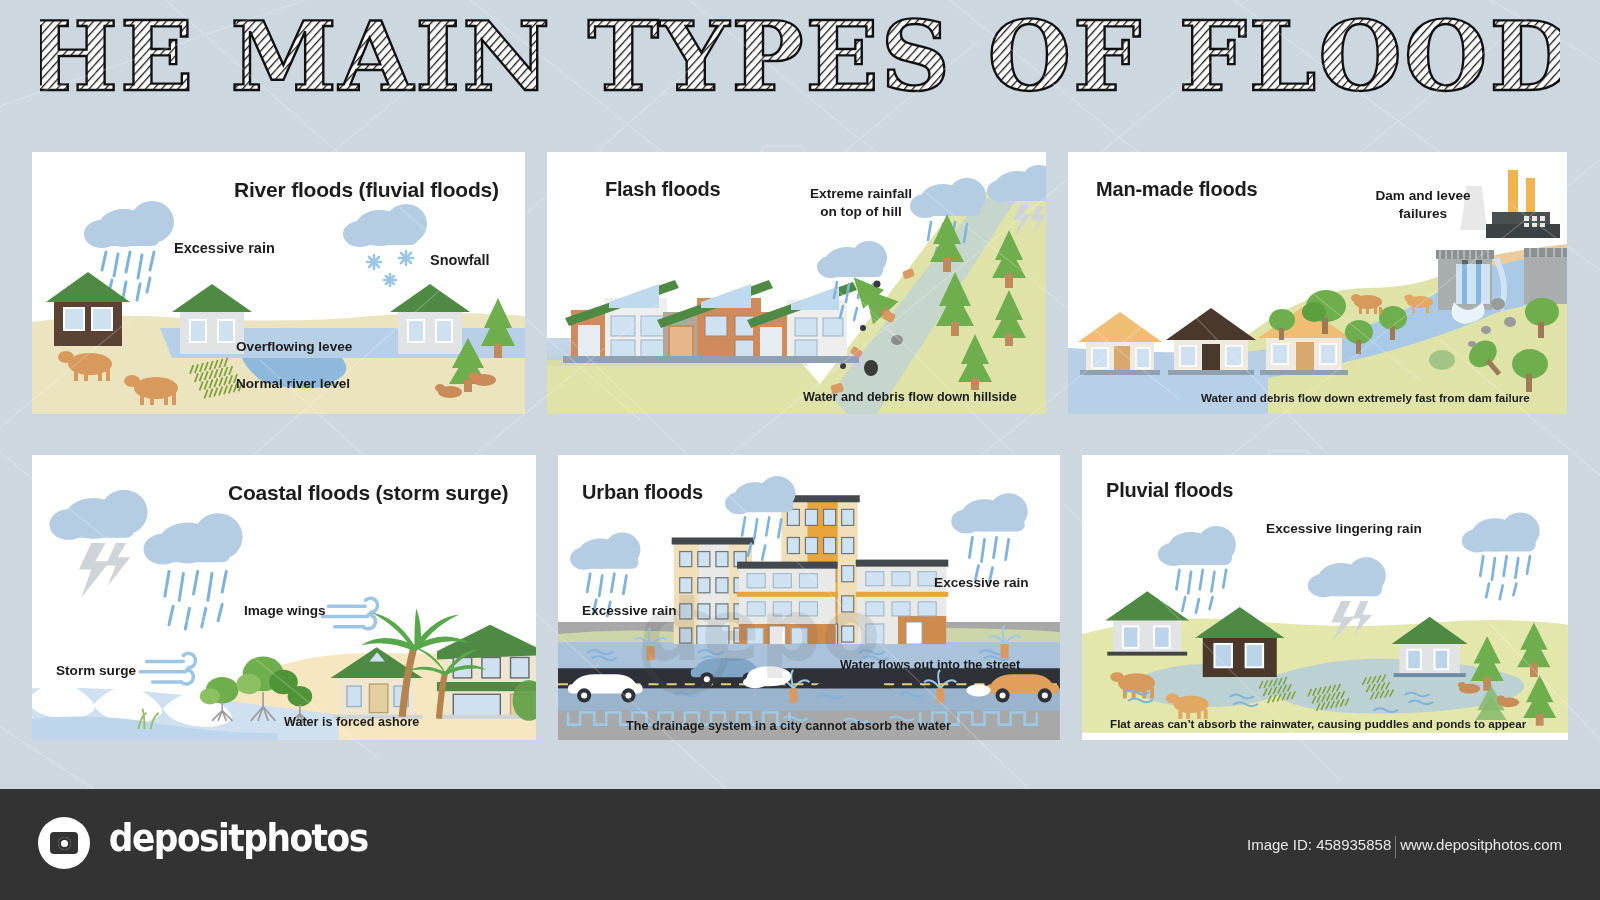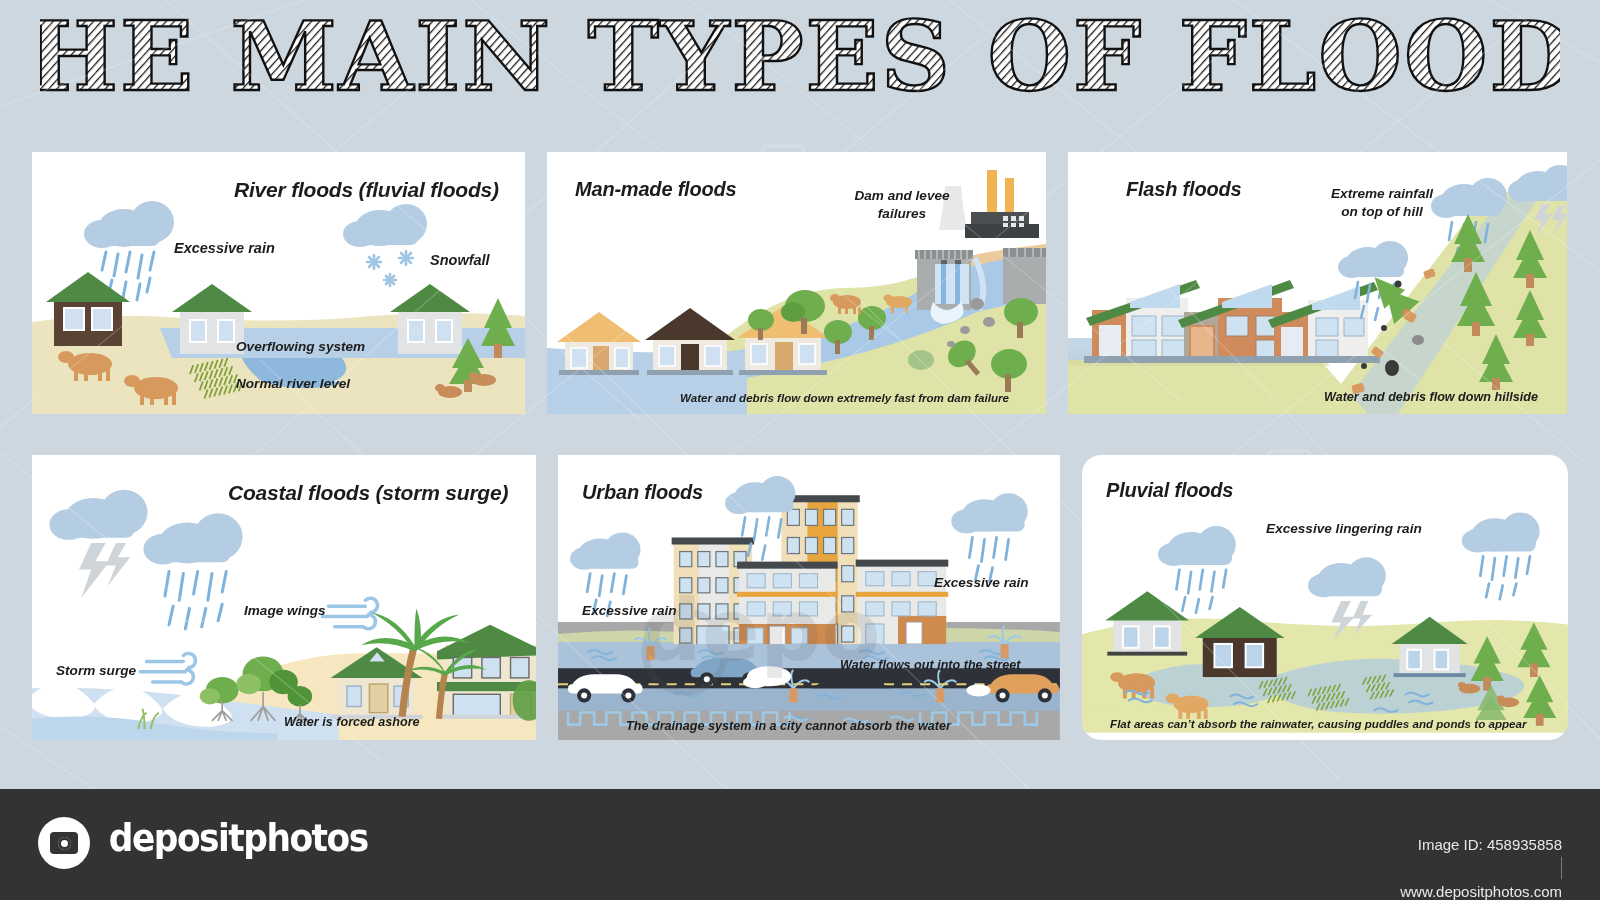--- a/index.html
+++ b/index.html
@@ -15,27 +15,27 @@
   .wm-mark{position:absolute;z-index:61;pointer-events:none;opacity:.18;}
 
   
   .title-wrap{position:absolute;left:0;top:8px;width:1600px;height:112px;
     display:flex;align-items:center;justify-content:center;}
 
   
   .grid{position:absolute;left:32px;top:152px;width:1536px;}
   .row{display:flex;gap:22px;}
   .row.r2{margin-top:41px;}
-  .card{background:#ffffff;position:relative;overflow:hidden;font-style:italic;}
+  .card{background:#ffffff;position:relative;overflow:hidden;}
   .c1{width:493px;height:262px;}
   .c2{width:499px;height:262px;}
   .c3{width:499px;height:262px;}
   .c4{width:493px;height:285px;padding-left:24px;}
   .c5{width:499px;height:285px;padding-left:16px;}
-  .c6{width:499px;height:285px;border-radius:19px;}
+  .c6{width:499px;height:285px;}
 
   .scene{position:absolute;inset:0;}
 
   .ptitle{position:absolute;font-weight:700;color:#1c1c1c;letter-spacing:-.2px;z-index:30;}
   .t-lg{font-size:21px;}
   .t-md{font-size:20px;}
 
   .lbl{position:absolute;font-weight:700;color:#1c1c1c;z-index:30;line-height:1.15;}
   .l15{font-size:14.5px;}
   .l14{font-size:13.6px;}
@@ -46,21 +46,21 @@
   
   .footer{position:absolute;left:0;top:789px;width:1600px;height:111px;background:#333333;z-index:70;}
   .logo{position:absolute;left:38px;top:28px;display:flex;align-items:flex-start;gap:9px;}
   .logo-circ{width:52px;height:52px;border-radius:50%;background:#fff;position:relative;}
   .logo-circ:after{content:"";position:absolute;left:12px;top:15px;width:28px;height:22px;
     border-radius:4px;background:#333;}
   .logo-circ:before{content:"";position:absolute;left:20px;top:20px;width:13px;height:13px;border-radius:50%;
     background:#fff;z-index:2;box-shadow:inset 0 0 0 3px #333;}
   .logo-txt{color:#fff;font-size:37px;font-weight:700;letter-spacing:-1.6px;font-family:"DejaVu Sans",sans-serif;
     transform:scaleX(.93);}
-  .meta{position:absolute;right:38px;top:47px;display:flex;align-items:flex-end;gap:4px;color:#e9e9e9;font-size:15px;flex-direction:column;}
+  .meta{position:absolute;right:38px;top:47px;display:flex;align-items:flex-start;gap:4px;color:#e9e9e9;font-size:15px;}
   .meta .divider{width:1px;height:22px;background:#7a7a7a;display:inline-block;}
 </style>
 </head>
 <body>
 
 <svg class="wm-net" width="1600" height="900" viewBox="0 0 1600 900">
   <g stroke="#ffffff" stroke-width="1.1" fill="none" opacity=".75">
     <path d="M-40 120 L420 -40 M120 -40 L640 420 M420 -40 L900 340 M640 -40 L1180 400 M900 -40 L1420 380 M1180 -40 L1640 300 M1420 -40 L1700 120"></path>
     <path d="M-40 420 L380 760 M-40 700 L260 900 M260 360 L760 820 M560 330 L1040 800 M860 300 L1340 780 M1160 280 L1620 760 M1440 340 L1700 560"></path>
     <path d="M1700 80 L1100 560 M1500 40 L900 520 M1250 30 L700 480 M980 40 L420 500 M700 60 L180 520 M420 80 L-40 460"></path>
@@ -225,22 +225,167 @@
               <path d="M3 9 l5 -8 M8 9 l5 -8 M13 9 l5 -8 M18 9 l5 -8 M23 9 l5 -8 M28 9 l5 -8 M33 9 l5 -8 M38 9 l5 -8"></path>
               <path d="M6 18 l5 -8 M11 18 l5 -8 M16 18 l5 -8 M21 18 l5 -8 M26 18 l5 -8 M31 18 l5 -8 M36 18 l5 -8 M41 18 l5 -8"></path>
               <path d="M9 27 l5 -8 M14 27 l5 -8 M19 27 l5 -8 M24 27 l5 -8 M29 27 l5 -8 M34 27 l5 -8 M39 27 l5 -8 M44 27 l5 -8"></path>
             </g>
           </g>
         </g>
       </svg>
       <div class="ptitle t-lg" style="left:202px;top:26px">River floods (fluvial floods)</div>
       <div class="lbl l15" style="left:142px;top:88px">Excessive rain</div>
       <div class="lbl l15" style="left:398px;top:100px">Snowfall</div>
-      <div class="lbl l14" style="left:204px;top:187px">Overflowing system</div>
+      <div class="lbl l14" style="left:204px;top:187px">Overflowing levee</div>
       <div class="lbl l14" style="left:204px;top:224px">Normal river level</div>
+    </div>
+
+    <div class="card c2">
+      <svg class="scene" viewBox="0 0 499 262">
+
+        <path d="M250 262 L420 40 L499 40 L499 262 Z" fill="#dfe3a8"></path>
+
+        <path d="M268 262 L434 46 L470 46 L330 262 Z" fill="#c6d6cc"></path>
+
+        <path d="M0 206 L250 206 L300 262 L0 262 Z" fill="#dfe3a8"></path>
+        <path d="M0 198 L250 198 L262 214 L0 214 Z" fill="#cfd99a" opacity=".55"></path>
+
+        <rect x="0" y="186" width="262" height="22" fill="#b9cfe4" opacity=".85"></rect>
+
+        <g>
+          <rect x="24" y="158" width="38" height="48" fill="#cf8b5c"></rect>
+          <rect x="58" y="146" width="62" height="60" fill="#eeeeec"></rect>
+          <path d="M18 166 L128 128 L132 136 L22 174 Z" fill="#4f8a45"></path>
+          <path d="M62 150 L112 132 L112 156 L62 156 Z" fill="#bfd9ee"></path>
+          <g fill="#cfe2f2" stroke="#9ab3c8" stroke-width="1">
+            <rect x="64" y="164" width="24" height="20"></rect>
+              <rect x="94" y="164" width="24" height="20"></rect>
+            <rect x="64" y="188" width="24" height="18"></rect>
+              <rect x="94" y="188" width="24" height="18"></rect>
+          </g>
+          <rect x="30" y="172" width="24" height="34" fill="#e6ecf2" stroke="#cf8b5c" stroke-width="2"></rect>
+          <rect x="16" y="204" width="118" height="7" fill="#8fa1b1"></rect>
+        </g>
+        <g>
+          <rect x="116" y="160" width="38" height="46" fill="#b0a79b"></rect>
+          <rect x="150" y="146" width="64" height="60" fill="#cf8b5c"></rect>
+          <path d="M110 168 L222 128 L226 136 L114 176 Z" fill="#4f8a45"></path>
+          <path d="M154 150 L204 132 L204 156 L154 156 Z" fill="#bfd9ee"></path>
+          <g fill="#cfe2f2" stroke="#a88063" stroke-width="1">
+            <rect x="158" y="164" width="22" height="20"></rect>
+              <rect x="188" y="164" width="22" height="20"></rect>
+            <rect x="188" y="188" width="22" height="18"></rect>
+          </g>
+          <rect x="122" y="174" width="24" height="32" fill="#e7b68b" stroke="#cf8b5c" stroke-width="2"></rect>
+          <rect x="108" y="204" width="118" height="7" fill="#8fa1b1"></rect>
+        </g>
+        <g>
+          <rect x="206" y="160" width="36" height="46" fill="#cf8b5c"></rect>
+          <rect x="240" y="148" width="60" height="58" fill="#eeeeec"></rect>
+          <path d="M200 168 L306 130 L310 138 L204 176 Z" fill="#4f8a45"></path>
+          <path d="M244 152 L292 134 L292 158 L244 158 Z" fill="#bfd9ee"></path>
+          <g fill="#cfe2f2" stroke="#9ab3c8" stroke-width="1">
+            <rect x="248" y="166" width="22" height="18"></rect>
+              <rect x="276" y="166" width="20" height="18"></rect>
+            <rect x="248" y="188" width="22" height="18"></rect>
+          </g>
+          <rect x="212" y="174" width="24" height="32" fill="#e6ecf2" stroke="#cf8b5c" stroke-width="2"></rect>
+          <rect x="198" y="204" width="114" height="7" fill="#8fa1b1"></rect>
+        </g>
+
+        <g>
+          <g fill="#b4cde3">
+            <ellipse cx="300" cy="110" rx="22" ry="15"></ellipse>
+              <ellipse cx="322" cy="106" rx="18" ry="17"></ellipse>
+            <ellipse cx="284" cy="115" rx="14" ry="11"></ellipse>
+              <rect x="282" y="112" width="54" height="13" rx="6"></rect>
+          </g>
+          <g stroke="#7fb3dc" stroke-width="2.6" stroke-linecap="round">
+            <line x1="290" y1="130" x2="287" y2="146"></line>
+              <line x1="302" y1="132" x2="299" y2="150"></line>
+            <line x1="314" y1="130" x2="311" y2="146"></line>
+              <line x1="326" y1="132" x2="323" y2="148"></line>
+            <line x1="296" y1="154" x2="293" y2="166"></line>
+              <line x1="310" y1="156" x2="307" y2="168"></line>
+          </g>
+        </g>
+        <g>
+          <g fill="#b4cde3">
+            <ellipse cx="396" cy="48" rx="23" ry="16"></ellipse>
+              <ellipse cx="420" cy="44" rx="19" ry="18"></ellipse>
+            <ellipse cx="378" cy="54" rx="15" ry="12"></ellipse>
+              <rect x="376" y="50" width="58" height="14" rx="7"></rect>
+          </g>
+          <g stroke="#7fb3dc" stroke-width="2.6" stroke-linecap="round">
+            <line x1="384" y1="70" x2="381" y2="88"></line>
+              <line x1="396" y1="72" x2="393" y2="92"></line>
+            <line x1="408" y1="70" x2="405" y2="88"></line>
+              <line x1="420" y1="72" x2="417" y2="90"></line>
+            <line x1="390" y1="96" x2="387" y2="108"></line>
+              <line x1="404" y1="98" x2="401" y2="110"></line>
+          </g>
+        </g>
+        <g>
+          <g fill="#b4cde3">
+            <ellipse cx="470" cy="34" rx="22" ry="15"></ellipse>
+              <ellipse cx="492" cy="30" rx="18" ry="17"></ellipse>
+            <ellipse cx="454" cy="39" rx="14" ry="11"></ellipse>
+              <rect x="452" y="36" width="56" height="13" rx="6"></rect>
+          </g>
+          <path d="M474 52 L466 68 L474 68 L468 84 L484 62 L476 62 L482 52 Z" fill="#cfd4d8"></path>
+          <path d="M490 54 L484 68 L491 68 L486 82 L499 62 L492 62 L497 54 Z" fill="#cfd4d8"></path>
+        </g>
+
+        <g>
+            <path d="M400 62 L414 92 L386 92 Z" fill="#6fae4d"></path>
+            <path d="M400 78 L417 110 L383 110 Z" fill="#6fae4d"></path>
+            <rect x="396" y="106" width="8" height="14" fill="#c08a5a"></rect>
+          </g>
+        <g>
+            <path d="M462 78 L476 108 L448 108 Z" fill="#6fae4d"></path>
+            <path d="M462 94 L479 126 L445 126 Z" fill="#6fae4d"></path>
+            <rect x="458" y="122" width="8" height="14" fill="#c08a5a"></rect>
+          </g>
+        <g>
+            <path d="M408 120 L424 154 L392 154 Z" fill="#6fae4d"></path>
+            <path d="M408 138 L427 174 L389 174 Z" fill="#6fae4d"></path>
+            <rect x="404" y="170" width="8" height="14" fill="#c08a5a"></rect>
+          </g>
+        <g>
+            <path d="M462 138 L476 168 L448 168 Z" fill="#6fae4d"></path>
+            <path d="M462 154 L479 186 L445 186 Z" fill="#6fae4d"></path>
+            <rect x="458" y="182" width="8" height="12" fill="#c08a5a"></rect>
+          </g>
+        <g>
+            <path d="M428 182 L442 212 L414 212 Z" fill="#6fae4d"></path>
+            <path d="M428 198 L445 230 L411 230 Z" fill="#6fae4d"></path>
+            <rect x="424" y="226" width="8" height="12" fill="#c08a5a"></rect>
+          </g>
+        <g transform="rotate(-42 320 140)">
+            <path d="M320 120 L334 150 L306 150 Z" fill="#6fae4d"></path>
+            <path d="M320 136 L337 168 L303 168 Z" fill="#6fae4d"></path>
+            <rect x="316" y="164" width="8" height="13" fill="#c08a5a"></rect>
+          </g>
+
+        <g>
+          <rect x="336" y="160" width="12" height="9" rx="2" fill="#d89a62" transform="rotate(25 342 164)"></rect>
+          <rect x="356" y="118" width="11" height="8" rx="2" fill="#d89a62" transform="rotate(-20 361 122)"></rect>
+          <rect x="304" y="196" width="11" height="8" rx="2" fill="#d89a62" transform="rotate(35 309 200)"></rect>
+          <rect x="284" y="232" width="12" height="9" rx="2" fill="#d89a62" transform="rotate(-15 290 236)"></rect>
+          <circle cx="330" cy="132" r="3.5" fill="#3a3a3a"></circle>
+          <circle cx="316" cy="176" r="3" fill="#3a3a3a"></circle>
+          <circle cx="296" cy="214" r="3" fill="#3a3a3a"></circle>
+          <ellipse cx="324" cy="216" rx="7" ry="8" fill="#3a3a3a"></ellipse>
+          <ellipse cx="350" cy="188" rx="6" ry="5" fill="#8c8c8c"></ellipse>
+        </g>
+      </svg>
+      <div class="ptitle t-md" style="left:58px;top:26px">Flash floods</div>
+      <div class="lbl l14 ctr" style="left:248px;top:34px;width:132px">Extreme rainfall</div>
+      <div class="lbl l14 ctr" style="left:248px;top:52px;width:132px">on top of hill</div>
+      <div class="lbl l13" style="left:256px;top:238px">Water and debris flow down hillside</div>
     </div>
 
     <div class="card c3">
       <svg class="scene" viewBox="0 0 499 262">
 
         <path d="M160 200 Q230 136 300 136 Q360 136 400 110 L499 96 L499 262 L160 262 Z" fill="#dfe3a8"></path>
 
         <path d="M390 112 Q430 100 499 92 L499 112 Q430 122 394 130 Z" fill="#eccb9b"></path>
 
         <path d="M0 208 Q130 212 240 190 Q330 172 400 120 L470 104 L499 108 L499 144 L430 160 Q350 196 250 216 Q140 240 0 248 Z" fill="#a9c9e6"></path>
@@ -371,165 +516,20 @@
           <ellipse cx="430" cy="152" rx="7" ry="6"></ellipse>
             <ellipse cx="442" cy="170" rx="6" ry="5"></ellipse>
           <ellipse cx="418" cy="178" rx="5" ry="4"></ellipse>
             <ellipse cx="404" cy="192" rx="4" ry="3"></ellipse>
         </g>
       </svg>
       <div class="ptitle t-md" style="left:28px;top:26px">Man-made floods</div>
       <div class="lbl l14 ctr" style="left:292px;top:36px;width:126px">Dam and levee</div>
       <div class="lbl l14 ctr" style="left:292px;top:54px;width:126px">failures</div>
       <div class="lbl l12" style="left:133px;top:239px">Water and debris flow down extremely fast from dam failure</div>
-    </div>
-
-    <div class="card c2">
-      <svg class="scene" viewBox="0 0 499 262">
-
-        <path d="M250 262 L420 40 L499 40 L499 262 Z" fill="#dfe3a8"></path>
-
-        <path d="M268 262 L434 46 L470 46 L330 262 Z" fill="#c6d6cc"></path>
-
-        <path d="M0 206 L250 206 L300 262 L0 262 Z" fill="#dfe3a8"></path>
-        <path d="M0 198 L250 198 L262 214 L0 214 Z" fill="#cfd99a" opacity=".55"></path>
-
-        <rect x="0" y="186" width="262" height="22" fill="#b9cfe4" opacity=".85"></rect>
-
-        <g>
-          <rect x="24" y="158" width="38" height="48" fill="#cf8b5c"></rect>
-          <rect x="58" y="146" width="62" height="60" fill="#eeeeec"></rect>
-          <path d="M18 166 L128 128 L132 136 L22 174 Z" fill="#4f8a45"></path>
-          <path d="M62 150 L112 132 L112 156 L62 156 Z" fill="#bfd9ee"></path>
-          <g fill="#cfe2f2" stroke="#9ab3c8" stroke-width="1">
-            <rect x="64" y="164" width="24" height="20"></rect>
-              <rect x="94" y="164" width="24" height="20"></rect>
-            <rect x="64" y="188" width="24" height="18"></rect>
-              <rect x="94" y="188" width="24" height="18"></rect>
-          </g>
-          <rect x="30" y="172" width="24" height="34" fill="#e6ecf2" stroke="#cf8b5c" stroke-width="2"></rect>
-          <rect x="16" y="204" width="118" height="7" fill="#8fa1b1"></rect>
-        </g>
-        <g>
-          <rect x="116" y="160" width="38" height="46" fill="#b0a79b"></rect>
-          <rect x="150" y="146" width="64" height="60" fill="#cf8b5c"></rect>
-          <path d="M110 168 L222 128 L226 136 L114 176 Z" fill="#4f8a45"></path>
-          <path d="M154 150 L204 132 L204 156 L154 156 Z" fill="#bfd9ee"></path>
-          <g fill="#cfe2f2" stroke="#a88063" stroke-width="1">
-            <rect x="158" y="164" width="22" height="20"></rect>
-              <rect x="188" y="164" width="22" height="20"></rect>
-            <rect x="188" y="188" width="22" height="18"></rect>
-          </g>
-          <rect x="122" y="174" width="24" height="32" fill="#e7b68b" stroke="#cf8b5c" stroke-width="2"></rect>
-          <rect x="108" y="204" width="118" height="7" fill="#8fa1b1"></rect>
-        </g>
-        <g>
-          <rect x="206" y="160" width="36" height="46" fill="#cf8b5c"></rect>
-          <rect x="240" y="148" width="60" height="58" fill="#eeeeec"></rect>
-          <path d="M200 168 L306 130 L310 138 L204 176 Z" fill="#4f8a45"></path>
-          <path d="M244 152 L292 134 L292 158 L244 158 Z" fill="#bfd9ee"></path>
-          <g fill="#cfe2f2" stroke="#9ab3c8" stroke-width="1">
-            <rect x="248" y="166" width="22" height="18"></rect>
-              <rect x="276" y="166" width="20" height="18"></rect>
-            <rect x="248" y="188" width="22" height="18"></rect>
-          </g>
-          <rect x="212" y="174" width="24" height="32" fill="#e6ecf2" stroke="#cf8b5c" stroke-width="2"></rect>
-          <rect x="198" y="204" width="114" height="7" fill="#8fa1b1"></rect>
-        </g>
-
-        <g>
-          <g fill="#b4cde3">
-            <ellipse cx="300" cy="110" rx="22" ry="15"></ellipse>
-              <ellipse cx="322" cy="106" rx="18" ry="17"></ellipse>
-            <ellipse cx="284" cy="115" rx="14" ry="11"></ellipse>
-              <rect x="282" y="112" width="54" height="13" rx="6"></rect>
-          </g>
-          <g stroke="#7fb3dc" stroke-width="2.6" stroke-linecap="round">
-            <line x1="290" y1="130" x2="287" y2="146"></line>
-              <line x1="302" y1="132" x2="299" y2="150"></line>
-            <line x1="314" y1="130" x2="311" y2="146"></line>
-              <line x1="326" y1="132" x2="323" y2="148"></line>
-            <line x1="296" y1="154" x2="293" y2="166"></line>
-              <line x1="310" y1="156" x2="307" y2="168"></line>
-          </g>
-        </g>
-        <g>
-          <g fill="#b4cde3">
-            <ellipse cx="396" cy="48" rx="23" ry="16"></ellipse>
-              <ellipse cx="420" cy="44" rx="19" ry="18"></ellipse>
-            <ellipse cx="378" cy="54" rx="15" ry="12"></ellipse>
-              <rect x="376" y="50" width="58" height="14" rx="7"></rect>
-          </g>
-          <g stroke="#7fb3dc" stroke-width="2.6" stroke-linecap="round">
-            <line x1="384" y1="70" x2="381" y2="88"></line>
-              <line x1="396" y1="72" x2="393" y2="92"></line>
-            <line x1="408" y1="70" x2="405" y2="88"></line>
-              <line x1="420" y1="72" x2="417" y2="90"></line>
-            <line x1="390" y1="96" x2="387" y2="108"></line>
-              <line x1="404" y1="98" x2="401" y2="110"></line>
-          </g>
-        </g>
-        <g>
-          <g fill="#b4cde3">
-            <ellipse cx="470" cy="34" rx="22" ry="15"></ellipse>
-              <ellipse cx="492" cy="30" rx="18" ry="17"></ellipse>
-            <ellipse cx="454" cy="39" rx="14" ry="11"></ellipse>
-              <rect x="452" y="36" width="56" height="13" rx="6"></rect>
-          </g>
-          <path d="M474 52 L466 68 L474 68 L468 84 L484 62 L476 62 L482 52 Z" fill="#cfd4d8"></path>
-          <path d="M490 54 L484 68 L491 68 L486 82 L499 62 L492 62 L497 54 Z" fill="#cfd4d8"></path>
-        </g>
-
-        <g>
-            <path d="M400 62 L414 92 L386 92 Z" fill="#6fae4d"></path>
-            <path d="M400 78 L417 110 L383 110 Z" fill="#6fae4d"></path>
-            <rect x="396" y="106" width="8" height="14" fill="#c08a5a"></rect>
-          </g>
-        <g>
-            <path d="M462 78 L476 108 L448 108 Z" fill="#6fae4d"></path>
-            <path d="M462 94 L479 126 L445 126 Z" fill="#6fae4d"></path>
-            <rect x="458" y="122" width="8" height="14" fill="#c08a5a"></rect>
-          </g>
-        <g>
-            <path d="M408 120 L424 154 L392 154 Z" fill="#6fae4d"></path>
-            <path d="M408 138 L427 174 L389 174 Z" fill="#6fae4d"></path>
-            <rect x="404" y="170" width="8" height="14" fill="#c08a5a"></rect>
-          </g>
-        <g>
-            <path d="M462 138 L476 168 L448 168 Z" fill="#6fae4d"></path>
-            <path d="M462 154 L479 186 L445 186 Z" fill="#6fae4d"></path>
-            <rect x="458" y="182" width="8" height="12" fill="#c08a5a"></rect>
-          </g>
-        <g>
-            <path d="M428 182 L442 212 L414 212 Z" fill="#6fae4d"></path>
-            <path d="M428 198 L445 230 L411 230 Z" fill="#6fae4d"></path>
-            <rect x="424" y="226" width="8" height="12" fill="#c08a5a"></rect>
-          </g>
-        <g transform="rotate(-42 320 140)">
-            <path d="M320 120 L334 150 L306 150 Z" fill="#6fae4d"></path>
-            <path d="M320 136 L337 168 L303 168 Z" fill="#6fae4d"></path>
-            <rect x="316" y="164" width="8" height="13" fill="#c08a5a"></rect>
-          </g>
-
-        <g>
-          <rect x="336" y="160" width="12" height="9" rx="2" fill="#d89a62" transform="rotate(25 342 164)"></rect>
-          <rect x="356" y="118" width="11" height="8" rx="2" fill="#d89a62" transform="rotate(-20 361 122)"></rect>
-          <rect x="304" y="196" width="11" height="8" rx="2" fill="#d89a62" transform="rotate(35 309 200)"></rect>
-          <rect x="284" y="232" width="12" height="9" rx="2" fill="#d89a62" transform="rotate(-15 290 236)"></rect>
-          <circle cx="330" cy="132" r="3.5" fill="#3a3a3a"></circle>
-          <circle cx="316" cy="176" r="3" fill="#3a3a3a"></circle>
-          <circle cx="296" cy="214" r="3" fill="#3a3a3a"></circle>
-          <ellipse cx="324" cy="216" rx="7" ry="8" fill="#3a3a3a"></ellipse>
-          <ellipse cx="350" cy="188" rx="6" ry="5" fill="#8c8c8c"></ellipse>
-        </g>
-      </svg>
-      <div class="ptitle t-md" style="left:58px;top:26px">Flash floods</div>
-      <div class="lbl l14 ctr" style="left:248px;top:34px;width:132px">Extreme rainfall</div>
-      <div class="lbl l14 ctr" style="left:248px;top:52px;width:132px">on top of hill</div>
-      <div class="lbl l13" style="left:256px;top:238px">Water and debris flow down hillside</div>
     </div>
   </div>
 
   <div class="row r2">
 
     <div class="card c4">
       <svg class="scene" viewBox="0 0 493 285">
 
         <path d="M150 250 Q230 196 320 194 L493 194 L493 285 L110 285 Z" fill="#f6e7c0"></path>
 

